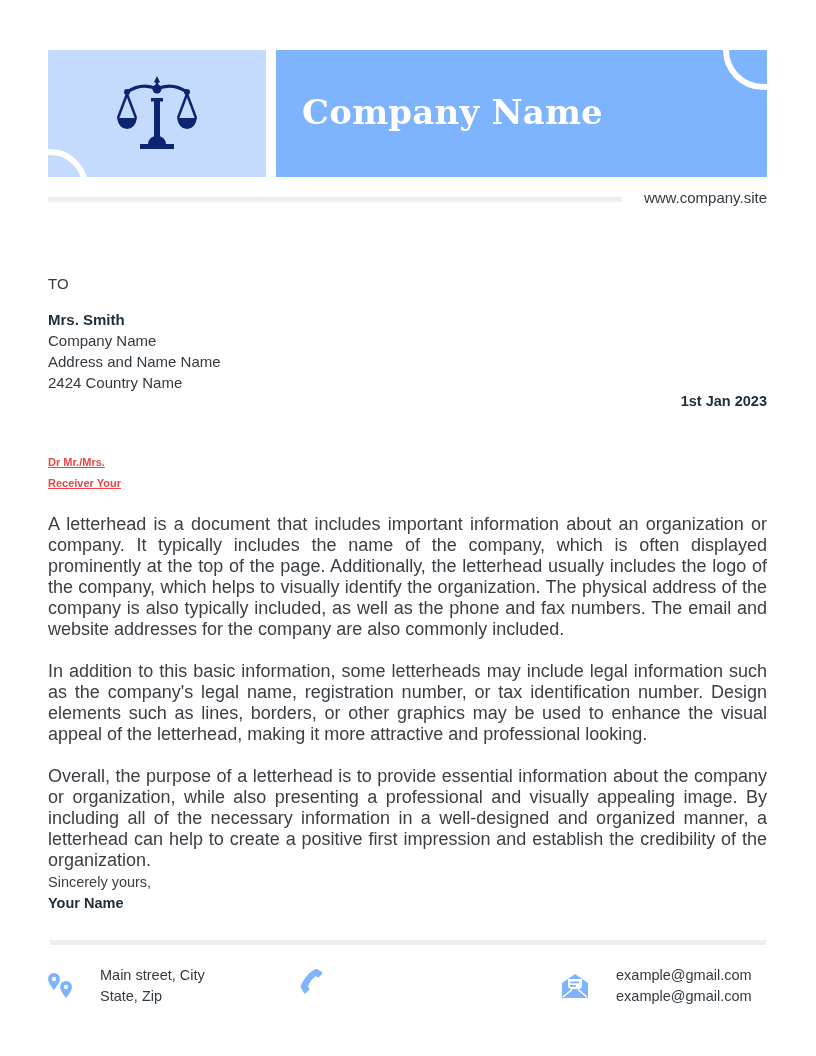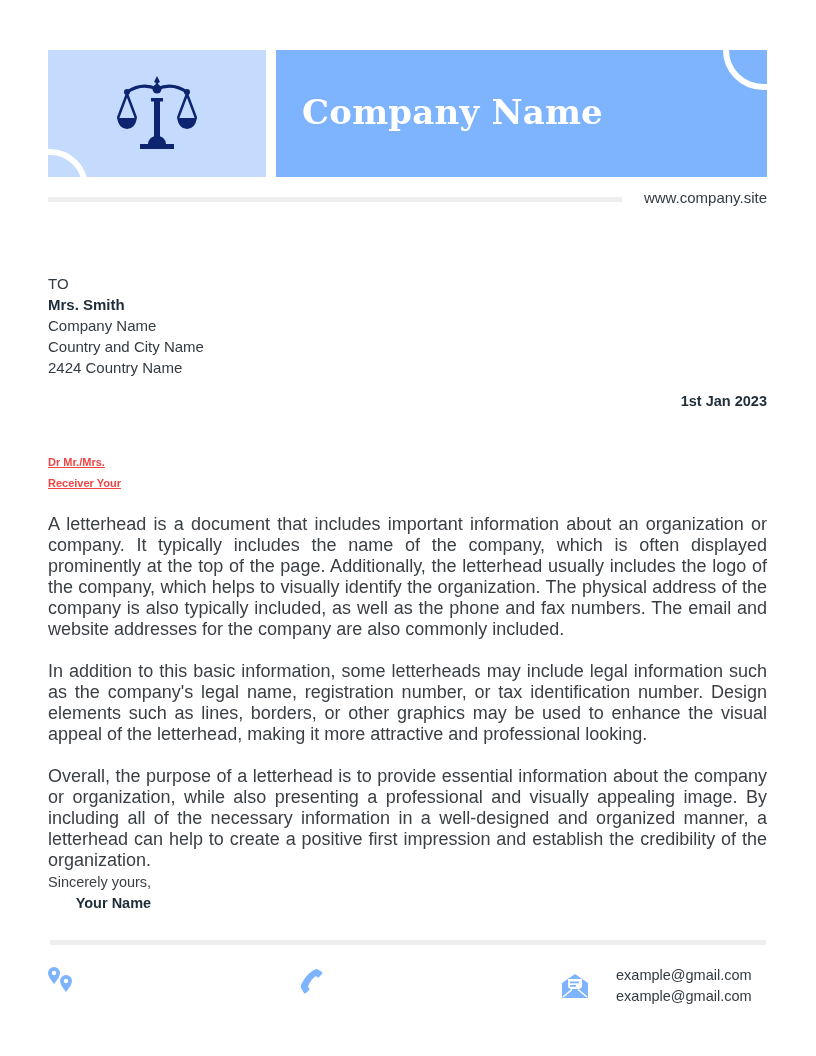--- a/index.html
+++ b/index.html
@@ -33,42 +33,42 @@
 
     .header-rule {
       position: absolute; left: 48px; top: 197px; width: 574px; height: 5px; background: #eeeeee;
     }
     .website {
       position: absolute; right: 49px; top: 189px; font-size: 14px; color: #333a40;
       font-family: "Liberation Sans", sans-serif; font-size: 15px;
     }
 
     .recipient { position: absolute; left: 48px; top: 273px; font-family: "Liberation Sans", sans-serif; font-size: 15px; line-height: 21px; color: #333a40; }
-    .recipient .bold { font-weight: bold; color: #1f2d38; }
+    .recipient .bold { font-weight: bold; color: #1f2d38; margin-top: 15px; }
 
     .date {
       position: absolute; right: 49px; top: 393px; font-family: "Liberation Sans", sans-serif;
       font-weight: bold; font-size: 14.5px; color: #1f2d38;
     }
 
     .salutation {
       position: absolute; left: 48px; top: 452px; font-family: "Liberation Sans", sans-serif;
       font-weight: bold; font-size: 11px; line-height: 21px; color: #ef4444; text-decoration: underline;
     }
 
     .body-text {
       position: absolute; left: 48px; top: 514px; width: 719px;
       font-family: "Liberation Sans", sans-serif; font-size: 18px; line-height: 21px;
       color: #3a3f44; text-align: justify;
     }
     .body-text p { margin-bottom: 21px; }
 
     .closing {
       position: absolute; left: 48px; top: 872px; font-family: "Liberation Sans", sans-serif;
-      font-size: 14.5px; line-height: 21px; color: #3a3f44; text-align: right;
+      font-size: 14.5px; line-height: 21px; color: #3a3f44;
     }
     .closing .bold { font-weight: bold; color: #1f2d38; }
 
     .footer-rule {
       position: absolute; left: 50px; top: 940px; width: 716px; height: 5px; background: #eeeeee;
     }
 
     .footer-item { position: absolute; top: 965px; display: flex; align-items: center; }
     .footer-item .icon { width: 30px; height: 30px; display: flex; align-items: center; justify-content: center; }
     .footer-item .lines {
@@ -116,21 +116,21 @@
   <div class="company-name">Company Name</div>
 </div>
 
 <div class="header-rule"></div>
 <div class="website">www.company.site</div>
 
 <div class="recipient">
   <div>TO</div>
   <div class="bold">Mrs. Smith</div>
   <div>Company Name</div>
-  <div>Country and City Name</div>
+  <div>Address and Name Name</div>
   <div>2424 Country Name</div>
 </div>
 
 <div class="date">1st Jan 2023</div>
 
 <div class="salutation">
   <div>Dr Mr./Mrs.</div>
   <div>Receiver Your</div>
 </div>
 
@@ -149,20 +149,24 @@
 
 <div class="footer-item fi-address">
   <span class="icon">
     <svg width="30" height="30" viewBox="0 0 30 30">
       <path d="M8 2 a6 6 0 0 1 6 6 c0 4 -6 11 -6 11 c0 0 -6 -7 -6 -11 a6 6 0 0 1 6 -6 z" fill="#7eb4fd"></path>
       <circle cx="8" cy="8" r="2.2" fill="#ffffff"></circle>
       <path d="M20 10 a6 6 0 0 1 6 6 c0 4 -6 11 -6 11 c0 0 -6 -7 -6 -11 a6 6 0 0 1 6 -6 z" fill="#7eb4fd"></path>
       <circle cx="20" cy="16" r="2.2" fill="#ffffff"></circle>
     </svg>
   </span>
+  <div class="lines">
+    <div>Main street, City</div>
+    <div>State, Zip</div>
+  </div>
 </div>
 
 <div class="footer-item fi-phone">
   <span class="icon">
     <svg width="30" height="30" viewBox="0 0 30 30">
       <path d="M21 4 l5 3 q1 1 0 2 l-3 3 q-1 1 -2 0 l-1 -1 q-6 4 -8 11 l1 1 q1 1 0 2 l-3 3 q-1 1 -2 0 l-3 -5 q-1 -2 1 -5 q6 -11 14 -14 z" fill="#7eb4fd"></path>
     </svg>
   </span>
 </div>
 

